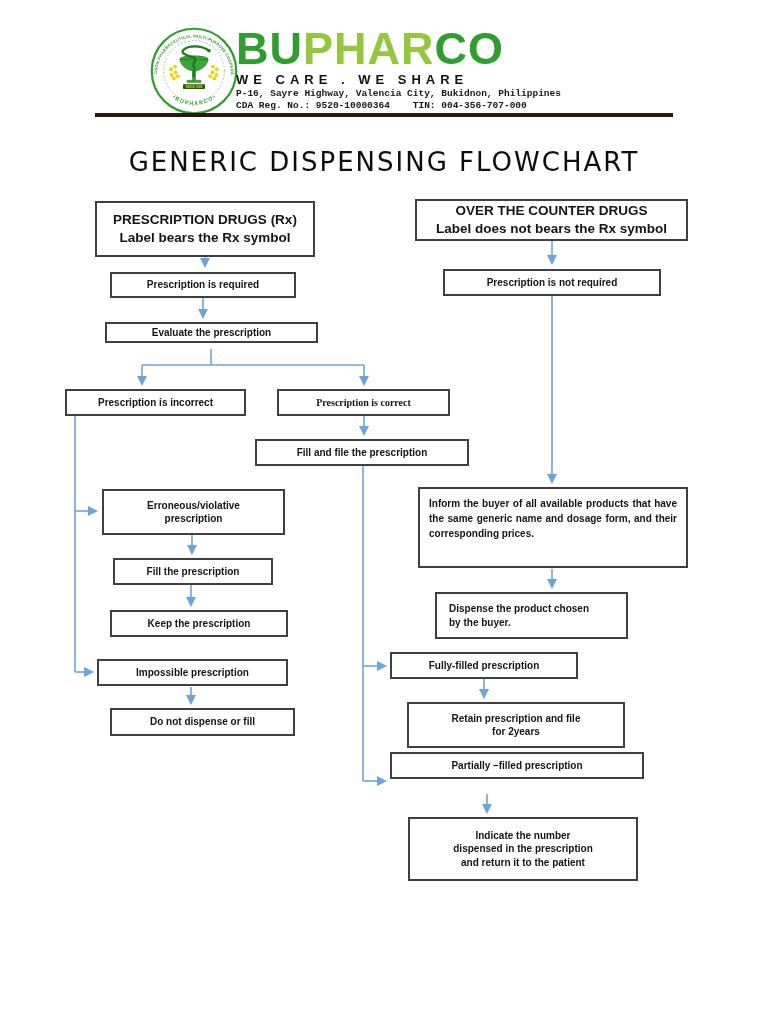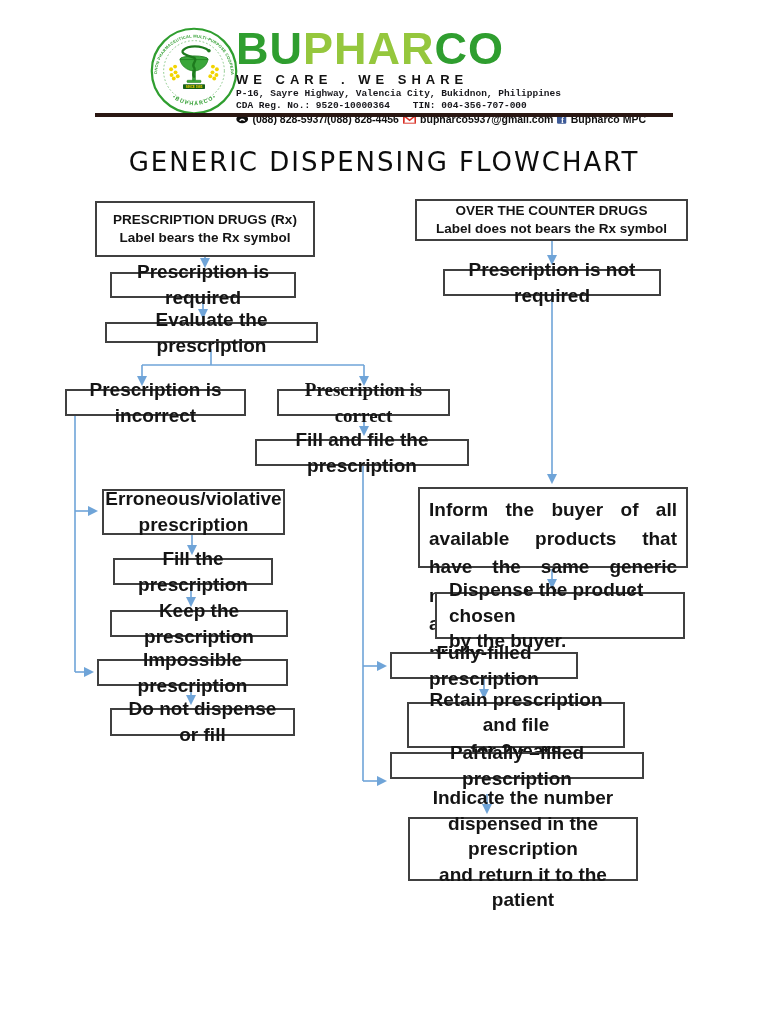--- a/index.html
+++ b/index.html
@@ -18,21 +18,21 @@
   .logo{position:absolute;left:150px;top:27px;width:88px;height:88px;}
 
   
   .flow-title{position:absolute;left:0;top:147px;width:768px;text-align:center;
               font-size:26px;font-weight:400;letter-spacing:2px;color:#0d0d0d;
               font-family:"DejaVu Sans","Liberation Sans",sans-serif;}
 
   
   .fb{position:absolute;background:#fff;border:2px solid #404040;box-sizing:border-box;
       display:flex;align-items:center;justify-content:center;text-align:center;
-      font-size:19px;font-weight:bold;line-height:1.35;color:#141414;white-space:pre-line;
+      font-size:10px;font-weight:bold;line-height:1.35;color:#141414;white-space:pre-line;
       padding:2px 6px;}
   .fb.hdrbox{font-size:13.5px;}
   .fb.leftalign{justify-content:flex-start;text-align:left;padding-left:12px;}
   .fb.justify{display:block;text-align:justify;padding:7px 9px;line-height:1.5;white-space:normal;}
 
   
   svg.conn{position:absolute;left:0;top:0;pointer-events:none;}
   .cline{stroke:#6fa4d8;stroke-width:1.6;fill:none;}
 </style>
 </head>
@@ -81,37 +81,20 @@
     </g>
     <rect x="37.5" y="65" width="25" height="5.4" rx="0.8" fill="#176117"></rect>
     <text x="50" y="69.1" font-size="3.4" font-weight="bold" fill="#ffd700" text-anchor="middle">SINCE 1985</text>
   </svg>
 
   <div class="hdr-text">
     <div class="brand"><span class="g1">BU</span><span class="g2">PHAR</span><span class="g3">CO</span></div>
     <div class="tagline">WE CARE . WE SHARE</div>
     <div class="addr">P-16, Sayre Highway, Valencia City, Bukidnon, Philippines</div>
     <div class="reg">CDA Reg. No.: 9520-10000364    TIN: 004-356-707-000</div>
-    <div class="contact">
-      <svg width="16" height="12" viewBox="0 0 16 12">
-        <ellipse cx="8" cy="6" rx="7.6" ry="5.6" fill="#0d0d0d"></ellipse>
-        <path d="M4.2,7.8 C5.5,5 10.5,5 11.8,7.8 L10.4,8.8 L9.2,7.6 L6.8,7.6 L5.6,8.8 Z" fill="#ffffff"></path>
-      </svg>
-      <span>(088) 828-5937/(088) 828-4456</span>
-      <svg width="17" height="12" viewBox="0 0 17 12">
-        <rect x="0.6" y="0.6" width="15.8" height="10.8" fill="#ffffff" stroke="#d93025" stroke-width="1.2"></rect>
-        <polyline points="1.2,10.8 1.2,1.6 8.5,7.6 15.8,1.6 15.8,10.8" fill="none" stroke="#d93025" stroke-width="2"></polyline>
-      </svg>
-      <span>bupharco5937@gmail.com</span>
-      <svg width="12" height="12" viewBox="0 0 12 12">
-        <rect x="0" y="0" width="12" height="12" rx="1.6" fill="#3e5b98"></rect>
-        <text x="7.2" y="10.6" font-size="10" font-weight="bold" fill="#ffffff" text-anchor="middle" font-family="Liberation Serif, serif">f</text>
-      </svg>
-      <span>Bupharco MPC</span>
-    </div>
   </div>
   <div class="divider"></div>
 
   <div class="flow-title">GENERIC DISPENSING FLOWCHART</div>
 
   <svg class="conn" width="768" height="1024" viewBox="0 0 768 1024">
     <defs>
       <marker id="arr" viewBox="0 0 10 10" refX="8" refY="5" markerWidth="6.5" markerHeight="6.5" orient="auto-start-reverse">
         <path d="M0,0 L10,5 L0,10 z" fill="#6fa4d8"></path>
       </marker>
@@ -154,21 +137,21 @@
 
   <div class="fb justify" style="left:418px;top:487px;width:270px;height:81px;">Inform the buyer of all available products that have the same generic name and dosage form, and their corresponding prices.</div>
 
   <div class="fb" style="left:255px;top:439px;width:214px;height:27px;">Fill and file the prescription</div>
 
   <div class="fb" style="left:102px;top:489px;width:183px;height:46px;">Erroneous/violative
 prescription</div>
 
   <div class="fb" style="left:113px;top:558px;width:160px;height:27px;">Fill the prescription</div>
 
-  <div class="fb leftalign" style="left:435px;top:592px;width:250px;height:47px;">Dispense the product chosen
+  <div class="fb leftalign" style="left:435px;top:592px;width:193px;height:47px;">Dispense the product chosen
 by the buyer.</div>
 
   <div class="fb" style="left:110px;top:610px;width:178px;height:27px;">Keep the prescription</div>
 
   <div class="fb" style="left:97px;top:659px;width:191px;height:27px;">Impossible prescription</div>
   <div class="fb" style="left:390px;top:652px;width:188px;height:27px;">Fully-filled prescription</div>
 
   <div class="fb" style="left:407px;top:702px;width:218px;height:46px;">Retain prescription and file
 for 2years</div>
 

